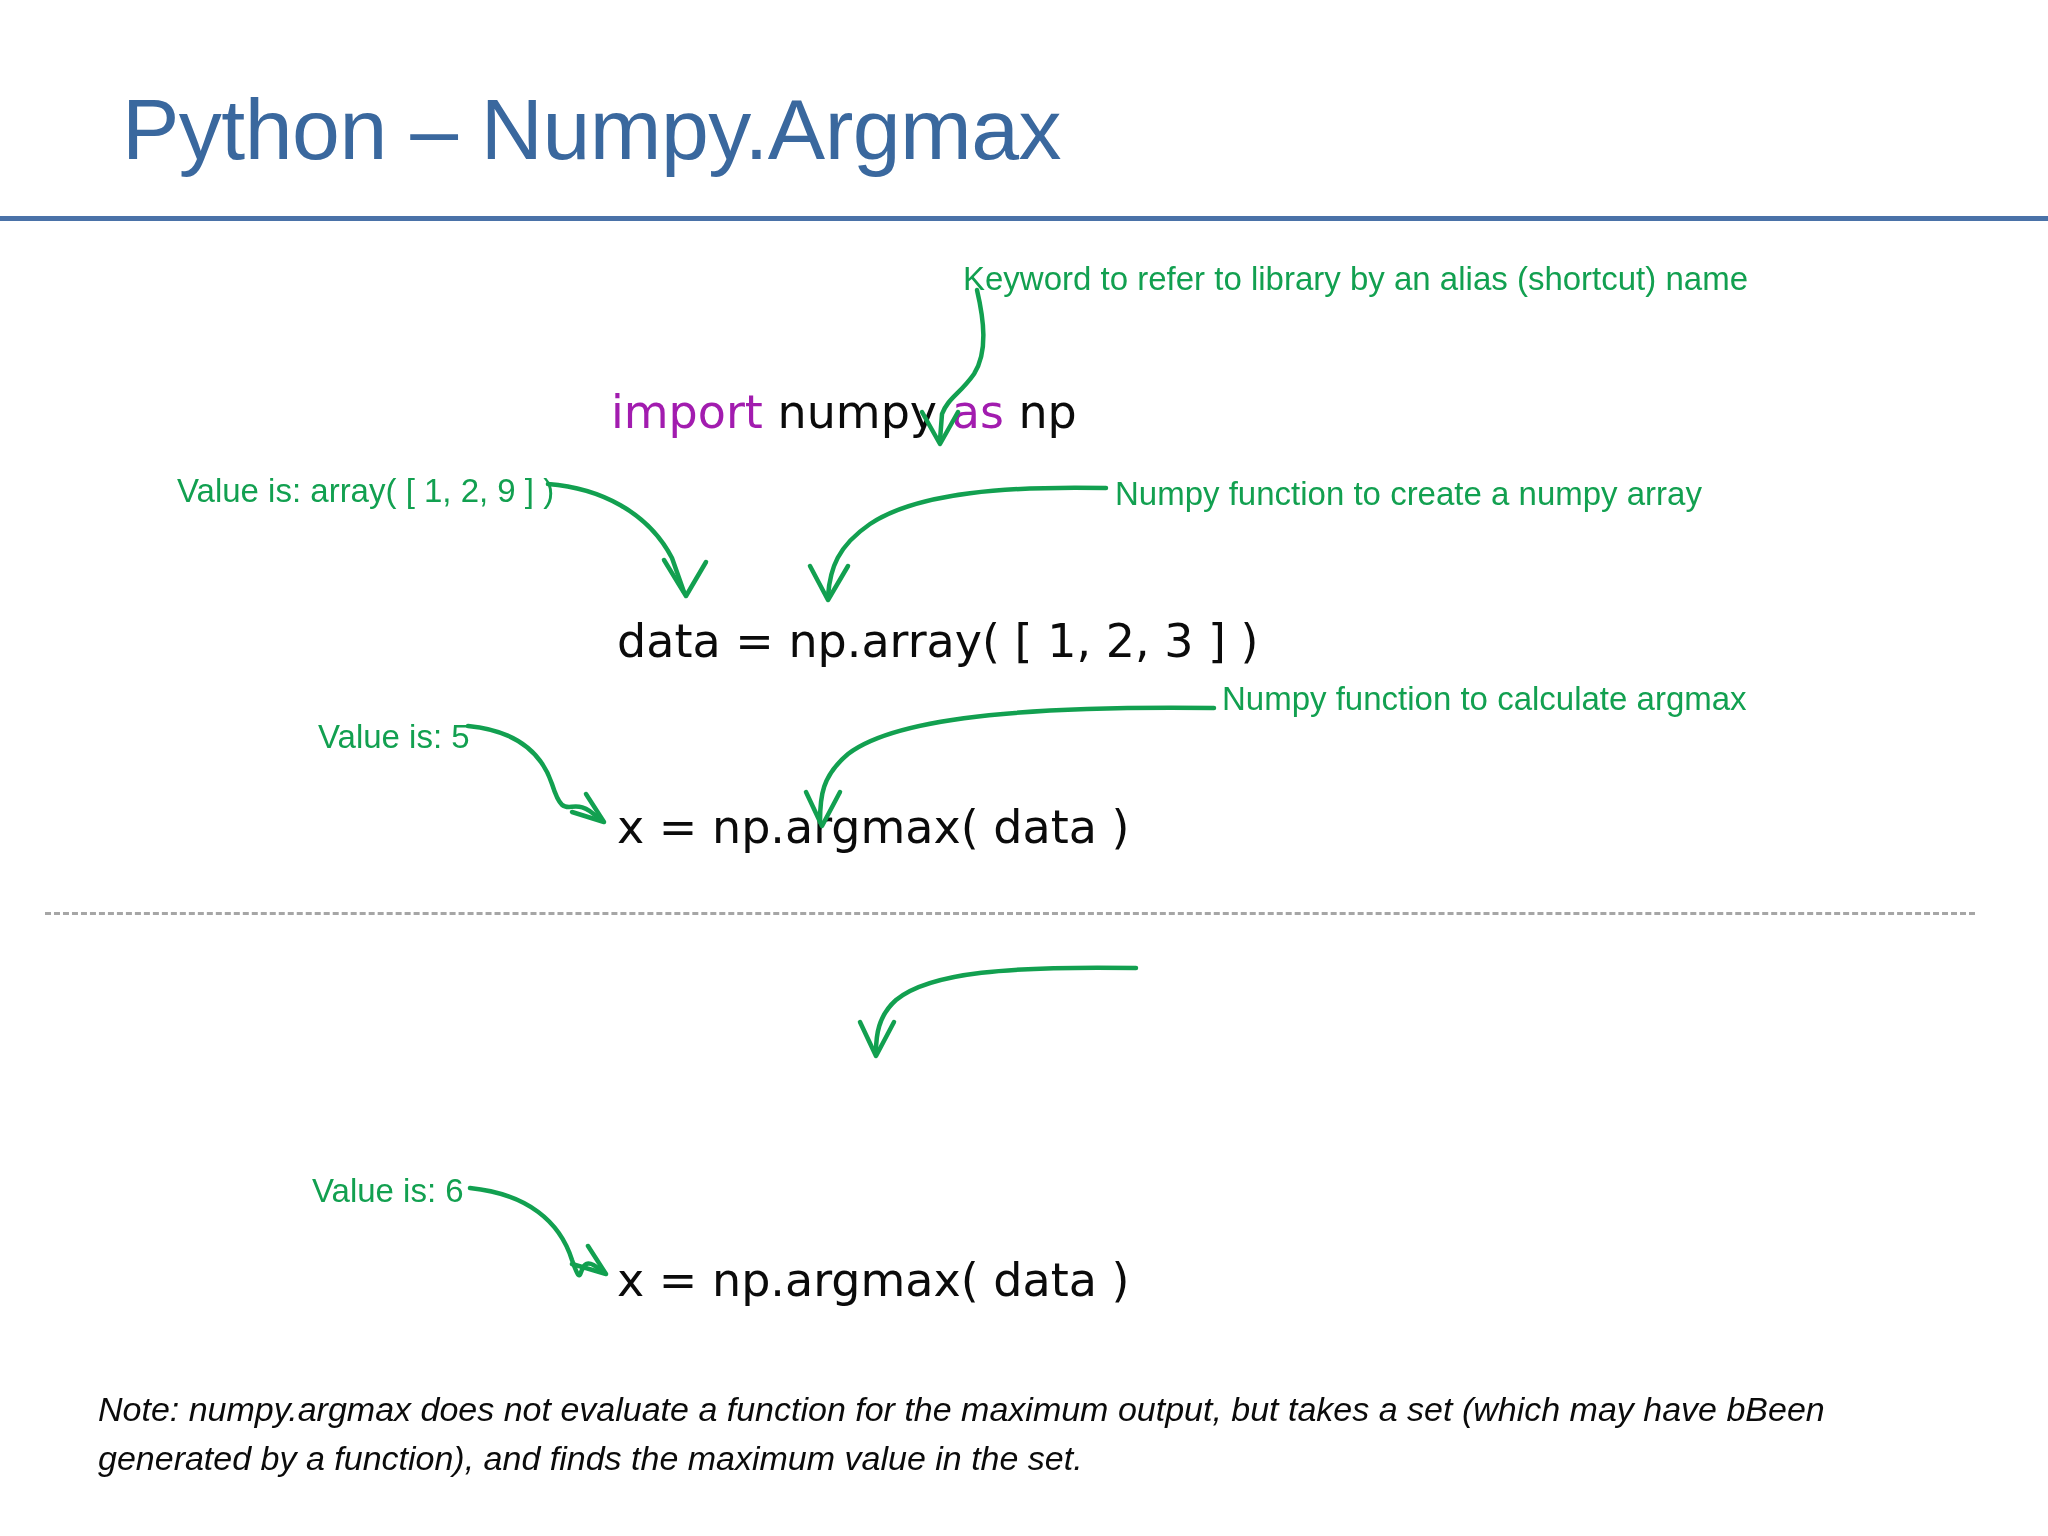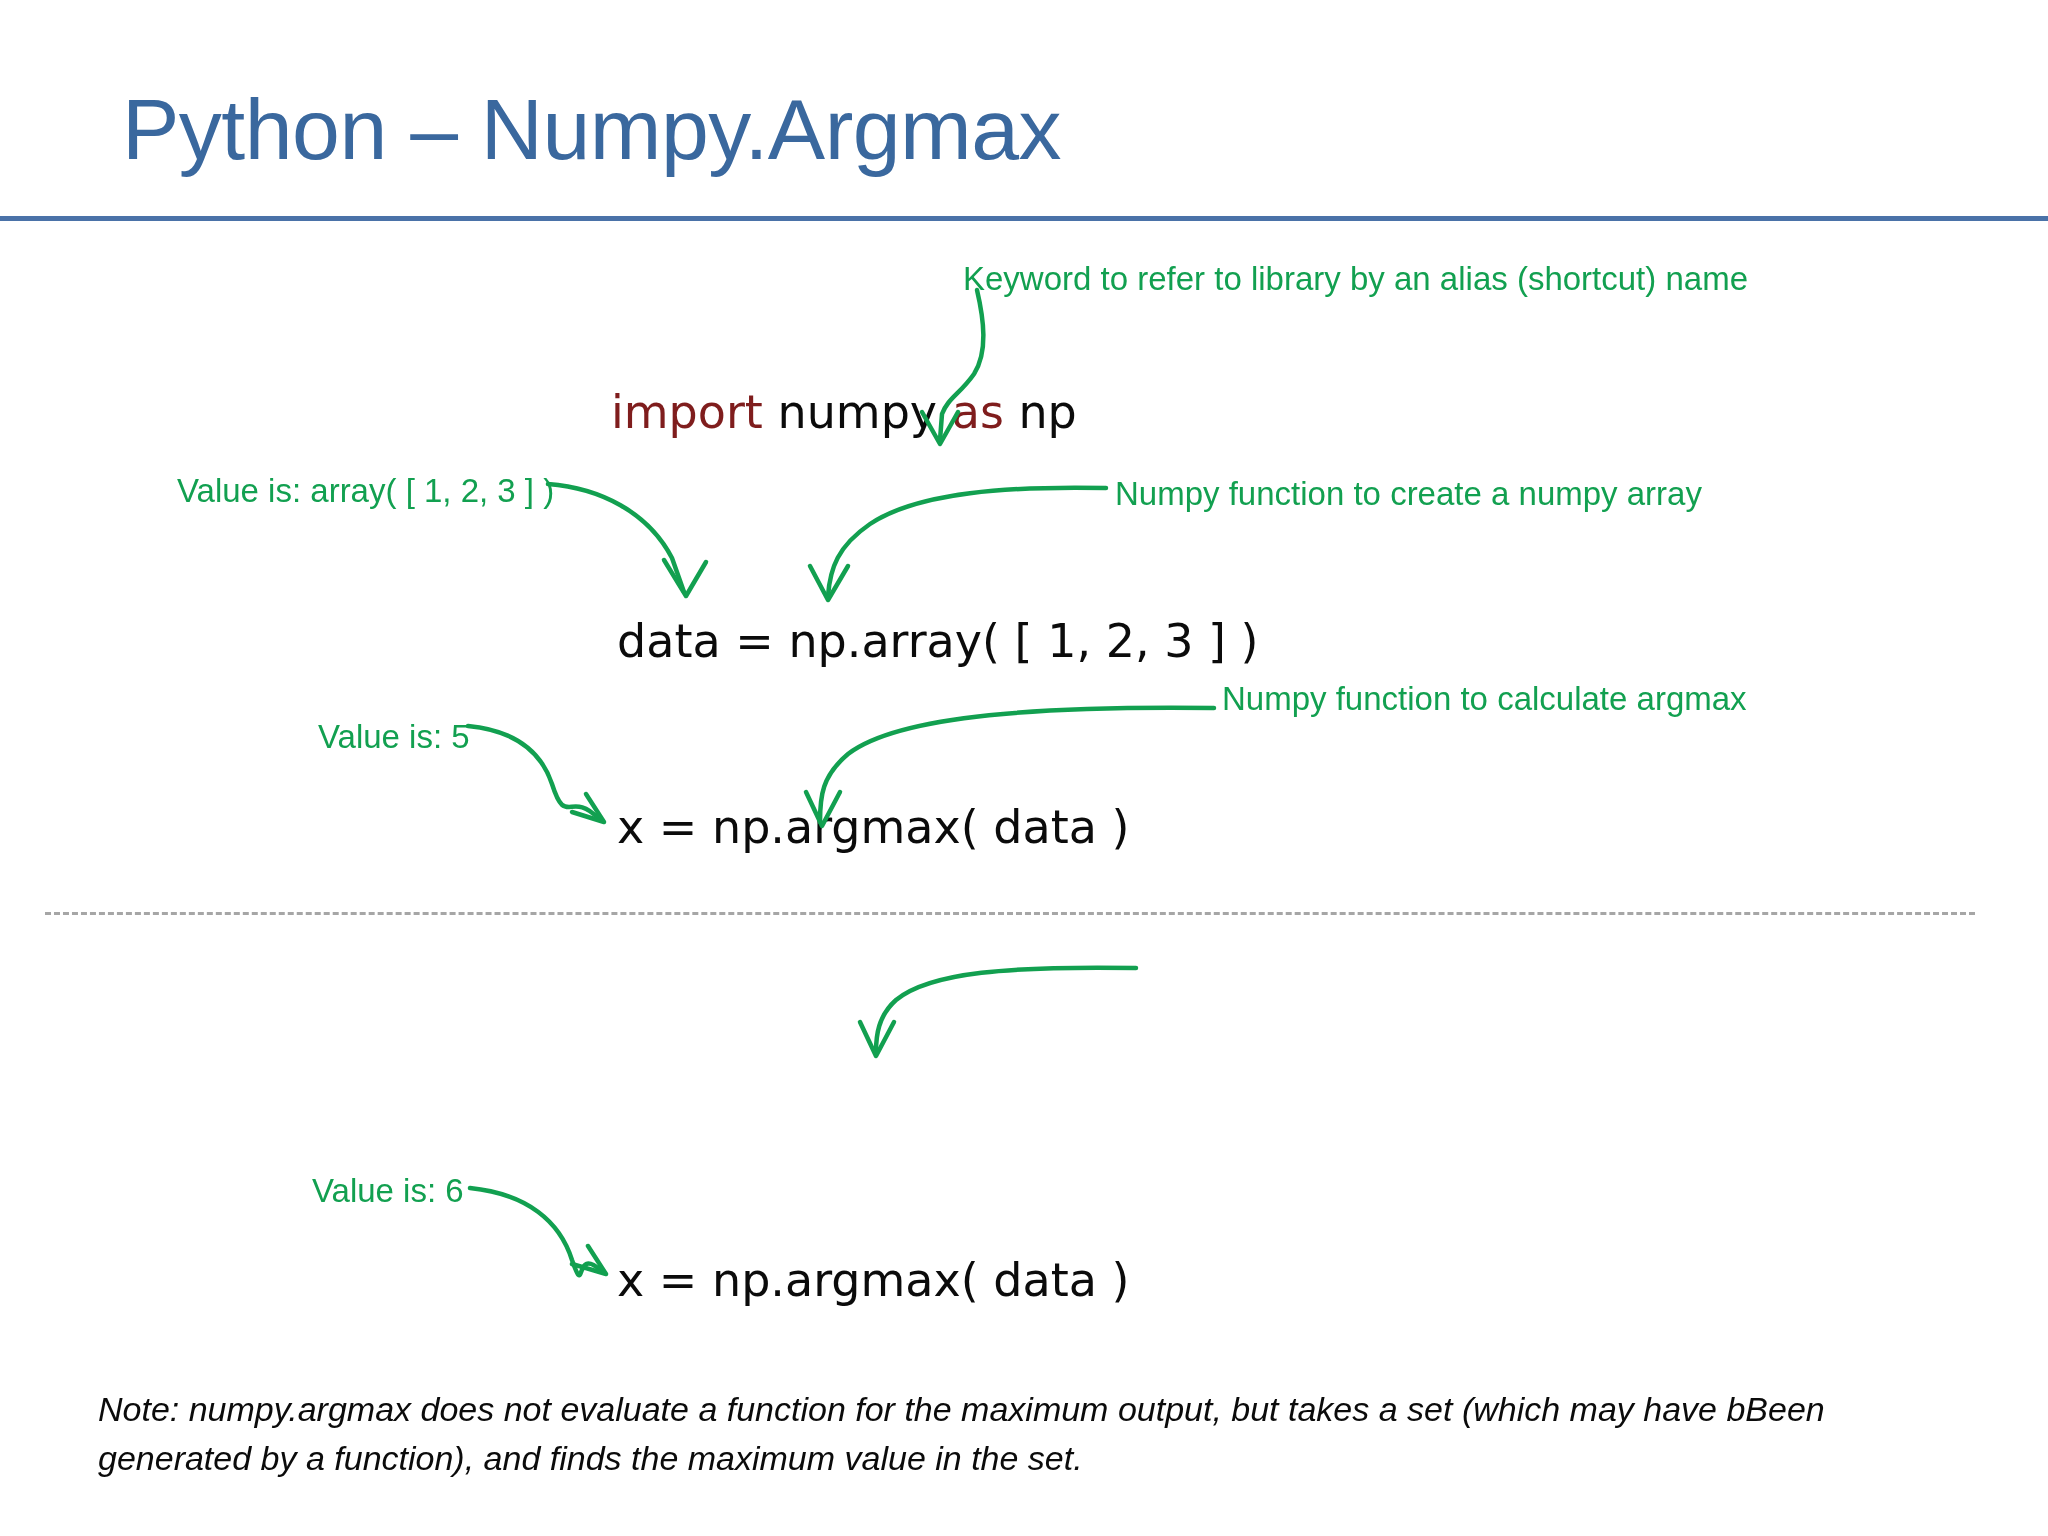--- a/index.html
+++ b/index.html
@@ -48,21 +48,21 @@
   
   .code-line {
     position: absolute;
     white-space: nowrap;
     color: #0b0b0b;
     font-size: 46px;
     font-family: "DejaVu Sans", sans-serif;
     font-weight: 400;
     letter-spacing: 0px;
   }
-  .kw { color: #7f1d1d; }
+  .kw { color: #a21caf; }
   .blk { color: #0b0b0b; }
 
   #code-import { left: 611px; top: 385px; }
   #code-data1  { left: 617px; top: 614px; }
   #code-x1     { left: 617px; top: 800px; }
   #code-data2  { left: 617px; top: 1068px; }
   #code-x2     { left: 617px; top: 1253px; }
 
   
   .anno {
@@ -142,21 +142,21 @@
 
   <div class="code-line" id="code-x1">x = np.argmax( data )</div>
 
   <div class="dash-sep"></div>
 
 
   <div class="code-line" id="code-x2">x = np.argmax( data )</div>
 
   <div class="anno" id="anno-keyword">Keyword to refer to library by an alias (shortcut) name</div>
 
-  <div class="anno" id="anno-value1">Value is: array( [ 1, 2, 3 ] )</div>
+  <div class="anno" id="anno-value1">Value is: array( [ 1, 2, 9 ] )</div>
 
   <div class="anno" id="anno-createarr">Numpy function to create a numpy array</div>
 
   <div class="anno" id="anno-argmax">Numpy function to calculate argmax</div>
 
   <div class="anno" id="anno-value3">Value is: 5</div>
 
 
   <div class="anno" id="anno-value6">Value is: 6</div>
 

